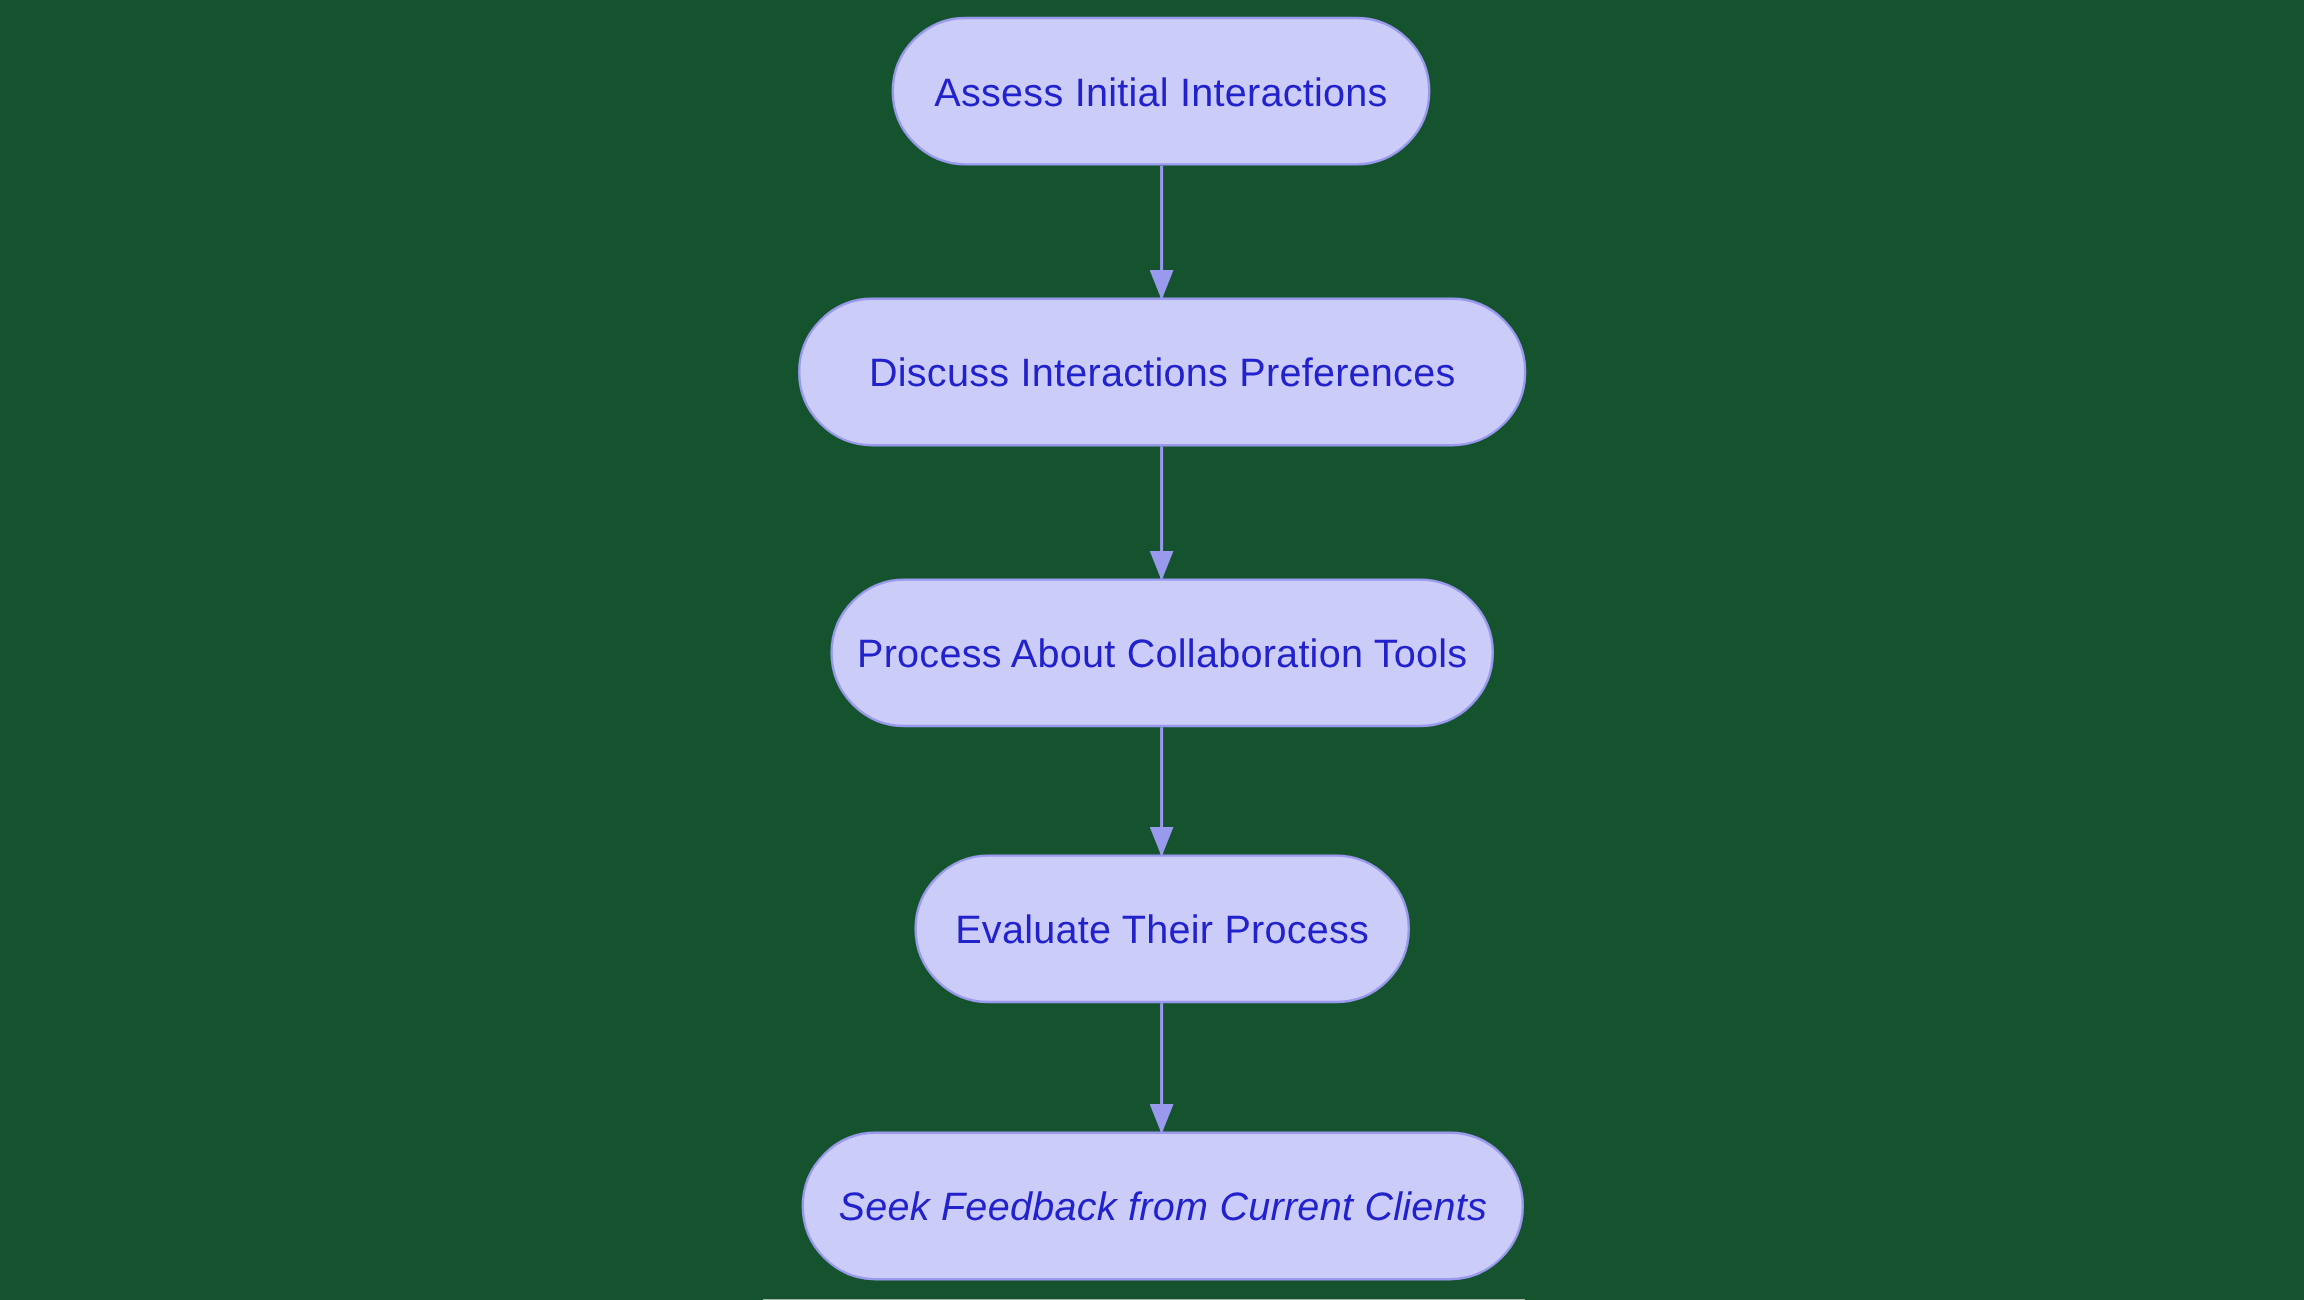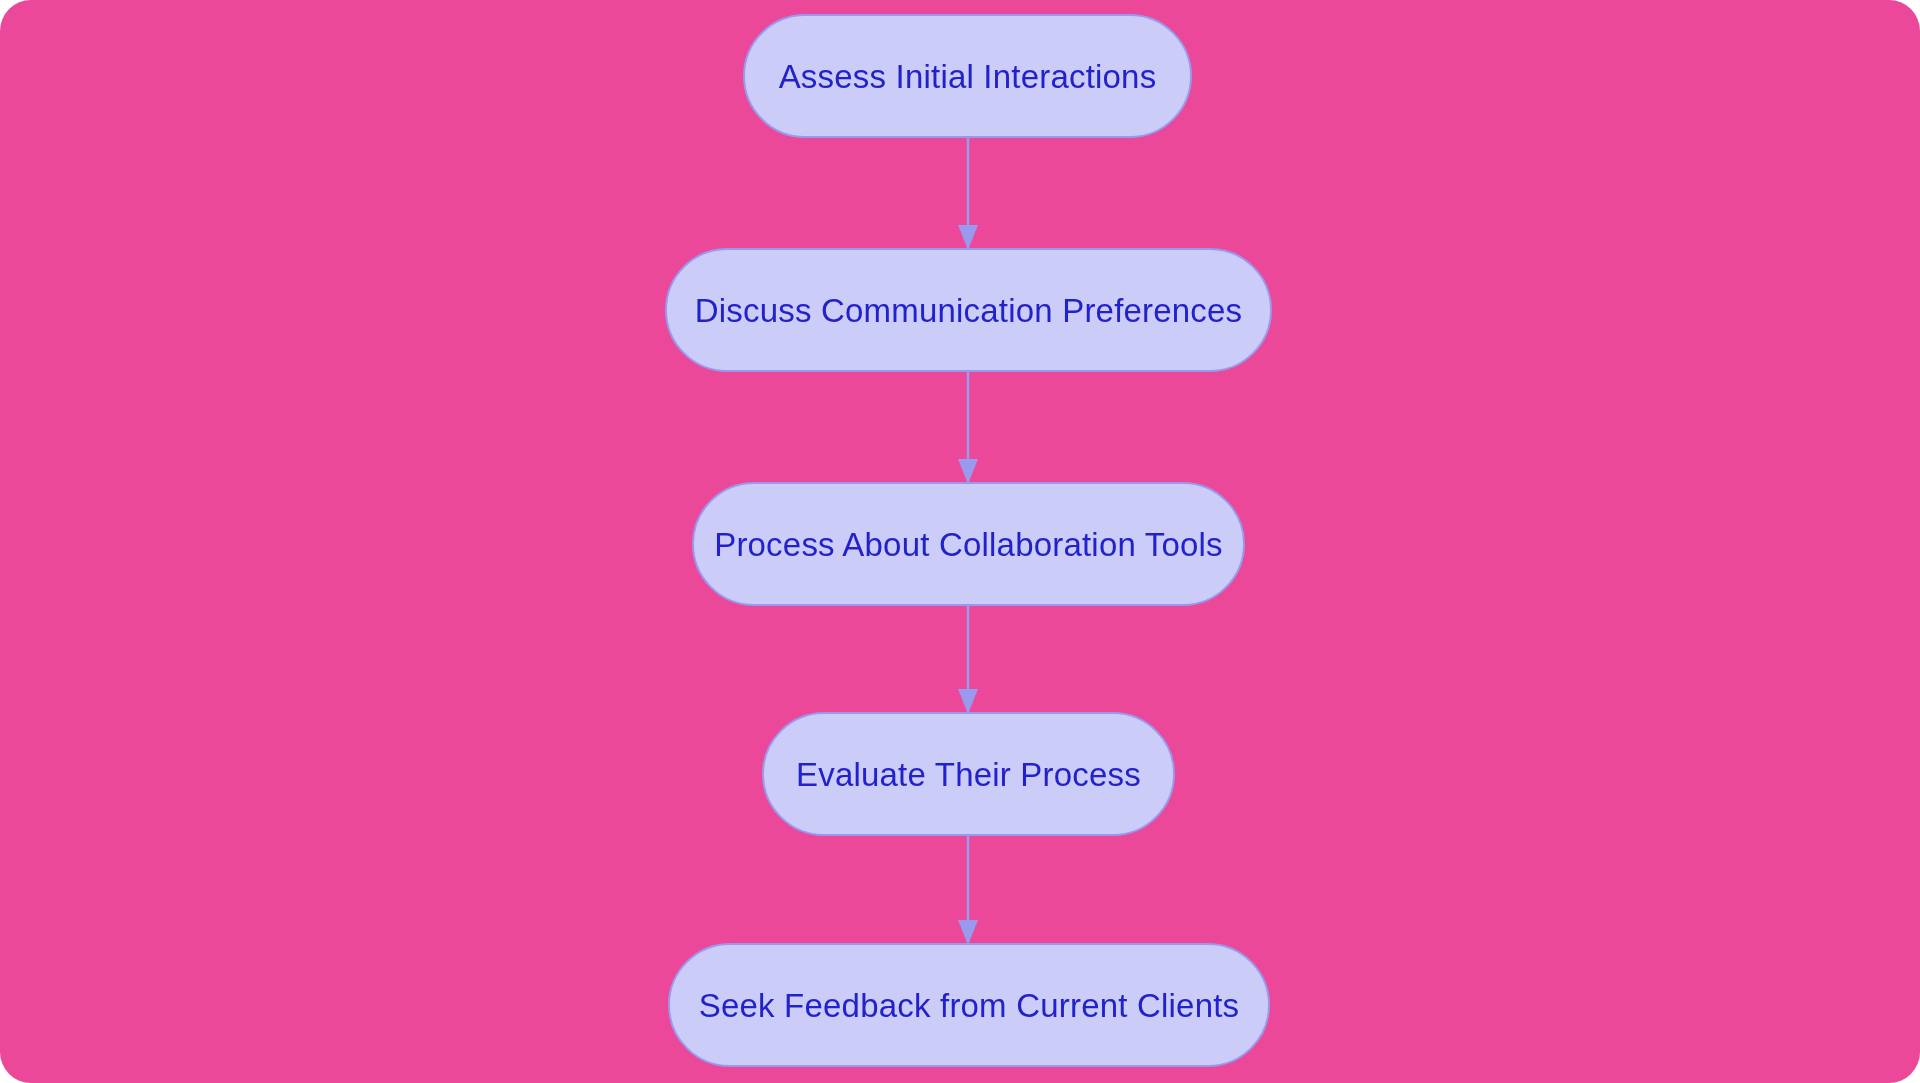--- a/index.html
+++ b/index.html
@@ -10,23 +10,22 @@
   }
 
   body {
     font-family: "Liberation Sans", sans-serif;
   }
 
   #canvas {
     position: relative;
     width: 1920px;
     height: 1083px;
-    background: #ec4899;
+    background: #14532d;
     overflow: hidden;
-    border-radius: 31px;
   }
 
   .flow-node {
     position: absolute;
     box-sizing: border-box;
     display: flex;
     align-items: center;
     justify-content: center;
     background: #ccccf9;
     border: 2px solid #9999ee;
@@ -72,26 +71,26 @@
         <line x1="968" y1="606" x2="968" y2="712" stroke="#9999ee" stroke-width="2.5" marker-end="url(#arrowhead)"></line>
         <line x1="968" y1="836" x2="968" y2="943" stroke="#9999ee" stroke-width="2.5" marker-end="url(#arrowhead)"></line>
       </g>
   </svg>
 
   <div id="node-layer">
       <div class="flow-node" style="left: 743px; top: 14px; width: 449px; height: 124px; background: rgb(204, 204, 249); border-color: rgb(153, 153, 238);">
         <span class="node-label" style="color: rgb(34, 34, 204);">Assess Initial Interactions</span>
       </div>
       <div class="flow-node" style="left: 665px; top: 248px; width: 607px; height: 124px; background: rgb(204, 204, 249); border-color: rgb(153, 153, 238);">
-        <span class="node-label" style="color: rgb(34, 34, 204);">Discuss Communication Preferences</span>
+        <span class="node-label" style="color: rgb(34, 34, 204);">Discuss Interactions Preferences</span>
       </div>
       <div class="flow-node" style="left: 692px; top: 482px; width: 553px; height: 124px; background: rgb(204, 204, 249); border-color: rgb(153, 153, 238);">
         <span class="node-label" style="color: rgb(34, 34, 204);">Process About Collaboration Tools</span>
       </div>
       <div class="flow-node" style="left: 762px; top: 712px; width: 413px; height: 124px; background: rgb(204, 204, 249); border-color: rgb(153, 153, 238);">
         <span class="node-label" style="color: rgb(34, 34, 204);">Evaluate Their Process</span>
       </div>
       <div class="flow-node" style="left: 668px; top: 943px; width: 602px; height: 124px; background: rgb(204, 204, 249); border-color: rgb(153, 153, 238);">
-        <span class="node-label" style="color: rgb(34, 34, 204);">Seek Feedback from Current Clients</span>
+        <span class="node-label" style="color: rgb(34, 34, 204); font-style: italic;">Seek Feedback from Current Clients</span>
       </div>
     </div>
 
 </div>
 
 </body></html>

